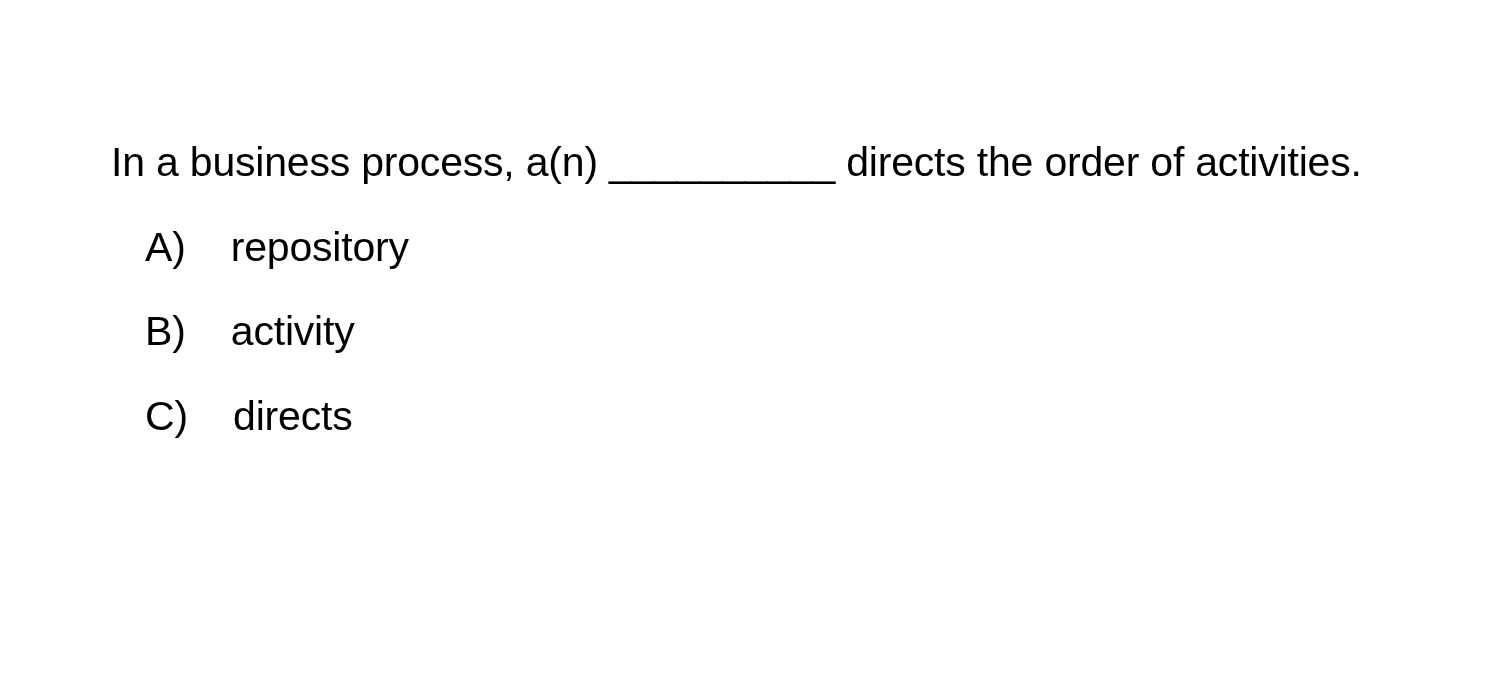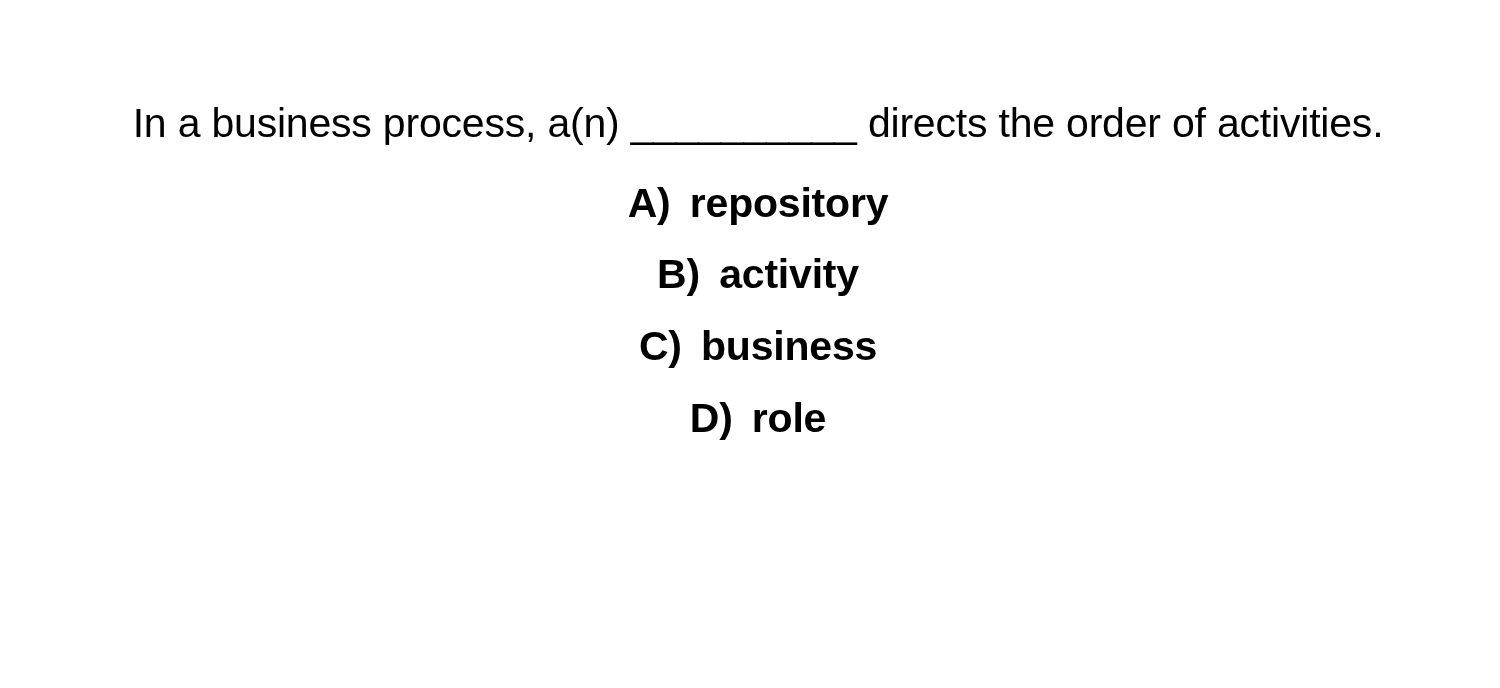--- a/index.html
+++ b/index.html
@@ -1,19 +1,18 @@
 <!DOCTYPE html>
 <html><head>
   <meta charset="utf-8">
   <style>
     * {
-      margin: 4px;
+      margin: 17px;
       padding: 0;
       box-sizing: border-box;
-      text-align: center;
     }
     body {
       width: 1500px;
       height: 688px;
       background: #ffffff;
       font-family: -apple-system, BlinkMacSystemFont, "Segoe UI", Helvetica, Arial, sans-serif;
       padding: 78px 60px 0 60px;
     }
     .question-text {
       font-size: 41px;
@@ -22,39 +21,35 @@
       font-weight: 400;
       letter-spacing: -0.2px;
     }
     .options {
       margin-top: 12px;
     }
     .option {
       font-size: 41px;
       line-height: 1.65;
       color: #000000;
-      font-weight: 700;
+      font-weight: 400;
       letter-spacing: -0.2px;
     }
   </style>
 </head>
 <body>
 
 <div class="question-text">In a business process, a(n) __________ directs the order of activities.</div>
 
 <div class="options">
   <div class="option">
     <span>A)</span>
     <span>repository</span>
   </div>
   <div class="option">
     <span>B)</span>
     <span>activity</span>
   </div>
   <div class="option">
     <span>C)</span>
-    <span>business</span>
-  </div>
-  <div class="option">
-    <span>D)</span>
-    <span>role</span>
+    <span>directs</span>
   </div>
 </div>
 
 </body></html>

